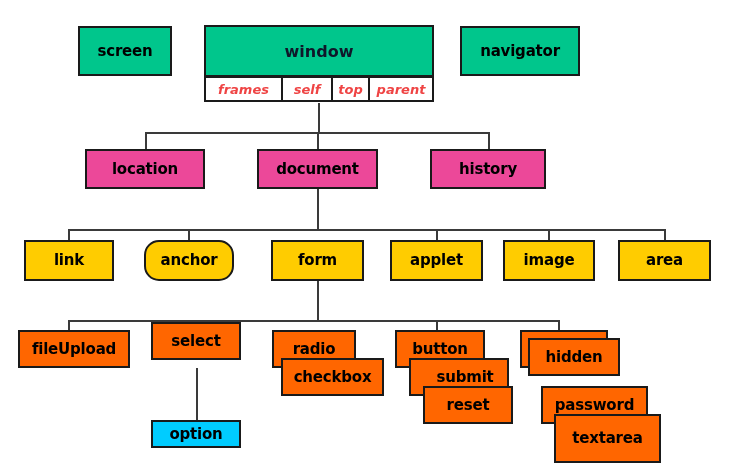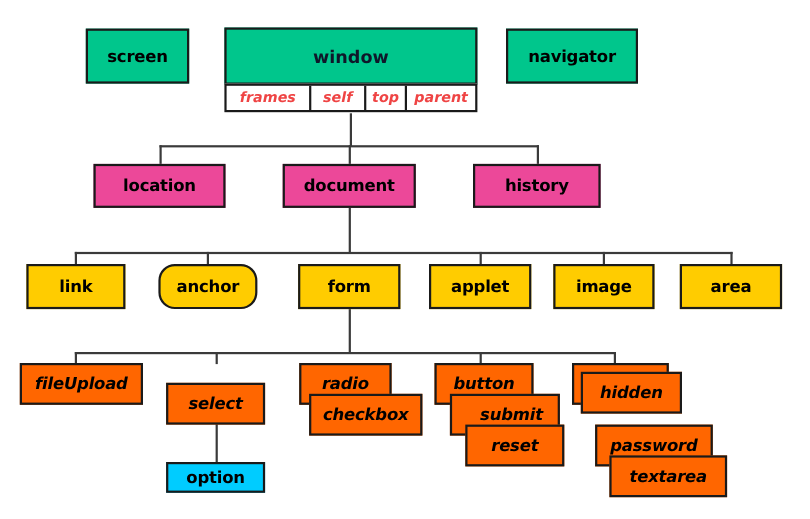--- a/index.html
+++ b/index.html
@@ -27,21 +27,21 @@
     font-weight: bold;
     font-size: 15px;
     color: #000000;
     line-height: 1;
     text-align: center;
     letter-spacing: -0.2px;
   }
   .green  { background: #00c68c; }
   .purple { background: #ec4899; }
   .yellow { background: #ffcc00; }
-  .orange { background: #ff6600; font-style: italic; }
+  .orange { background: #ff6600; }
   .cyan   { background: #00ccff; }
 
   
   .window-wrap {
     position: absolute;
     box-sizing: border-box;
   }
   .window-head {
     position: absolute;
     left: 0;
@@ -172,21 +172,21 @@
   <div class="node yellow" style="left:503px; top:240px; width:92px; height:41px;">
     <span>image</span>
   </div>
   <div class="node yellow" style="left:618px; top:240px; width:93px; height:41px;">
     <span>area</span>
   </div>
 
   <div class="node orange" style="left:18px; top:330px; width:112px; height:38px;">
     <span>fileUpload</span>
   </div>
-  <div class="node orange" style="left:151px; top:348px; width:90px; height:38px;">
+  <div class="node orange" style="left:151px; top:322px; width:90px; height:38px;">
     <span>select</span>
   </div>
   <div class="node cyan" style="left:151px; top:420px; width:90px; height:28px;">
     <span>option</span>
   </div>
 
   <div class="node orange stack-item" style="left:272px; top:330px; width:84px; height:38px; z-index:1;">
     <span>radio</span>
   </div>
   <div class="node orange stack-item" style="left:281px; top:358px; width:103px; height:38px; z-index:2;">
@@ -205,17 +205,17 @@
 
   <div class="node orange stack-item" style="left:520px; top:330px; width:88px; height:38px; z-index:1;">
     <span>text</span>
   </div>
   <div class="node orange stack-item" style="left:528px; top:338px; width:92px; height:38px; z-index:2;">
     <span>hidden</span>
   </div>
   <div class="node orange stack-item" style="left:541px; top:386px; width:107px; height:38px; z-index:3;">
     <span>password</span>
   </div>
-  <div class="node orange stack-item" style="left:554px; top:414px; width:107px; height:38px; z-index:4;">
+  <div class="node orange stack-item" style="left:554px; top:414px; width:107px; height:49px; z-index:4;">
     <span>textarea</span>
   </div>
 
 </div>
 
 </body></html>

